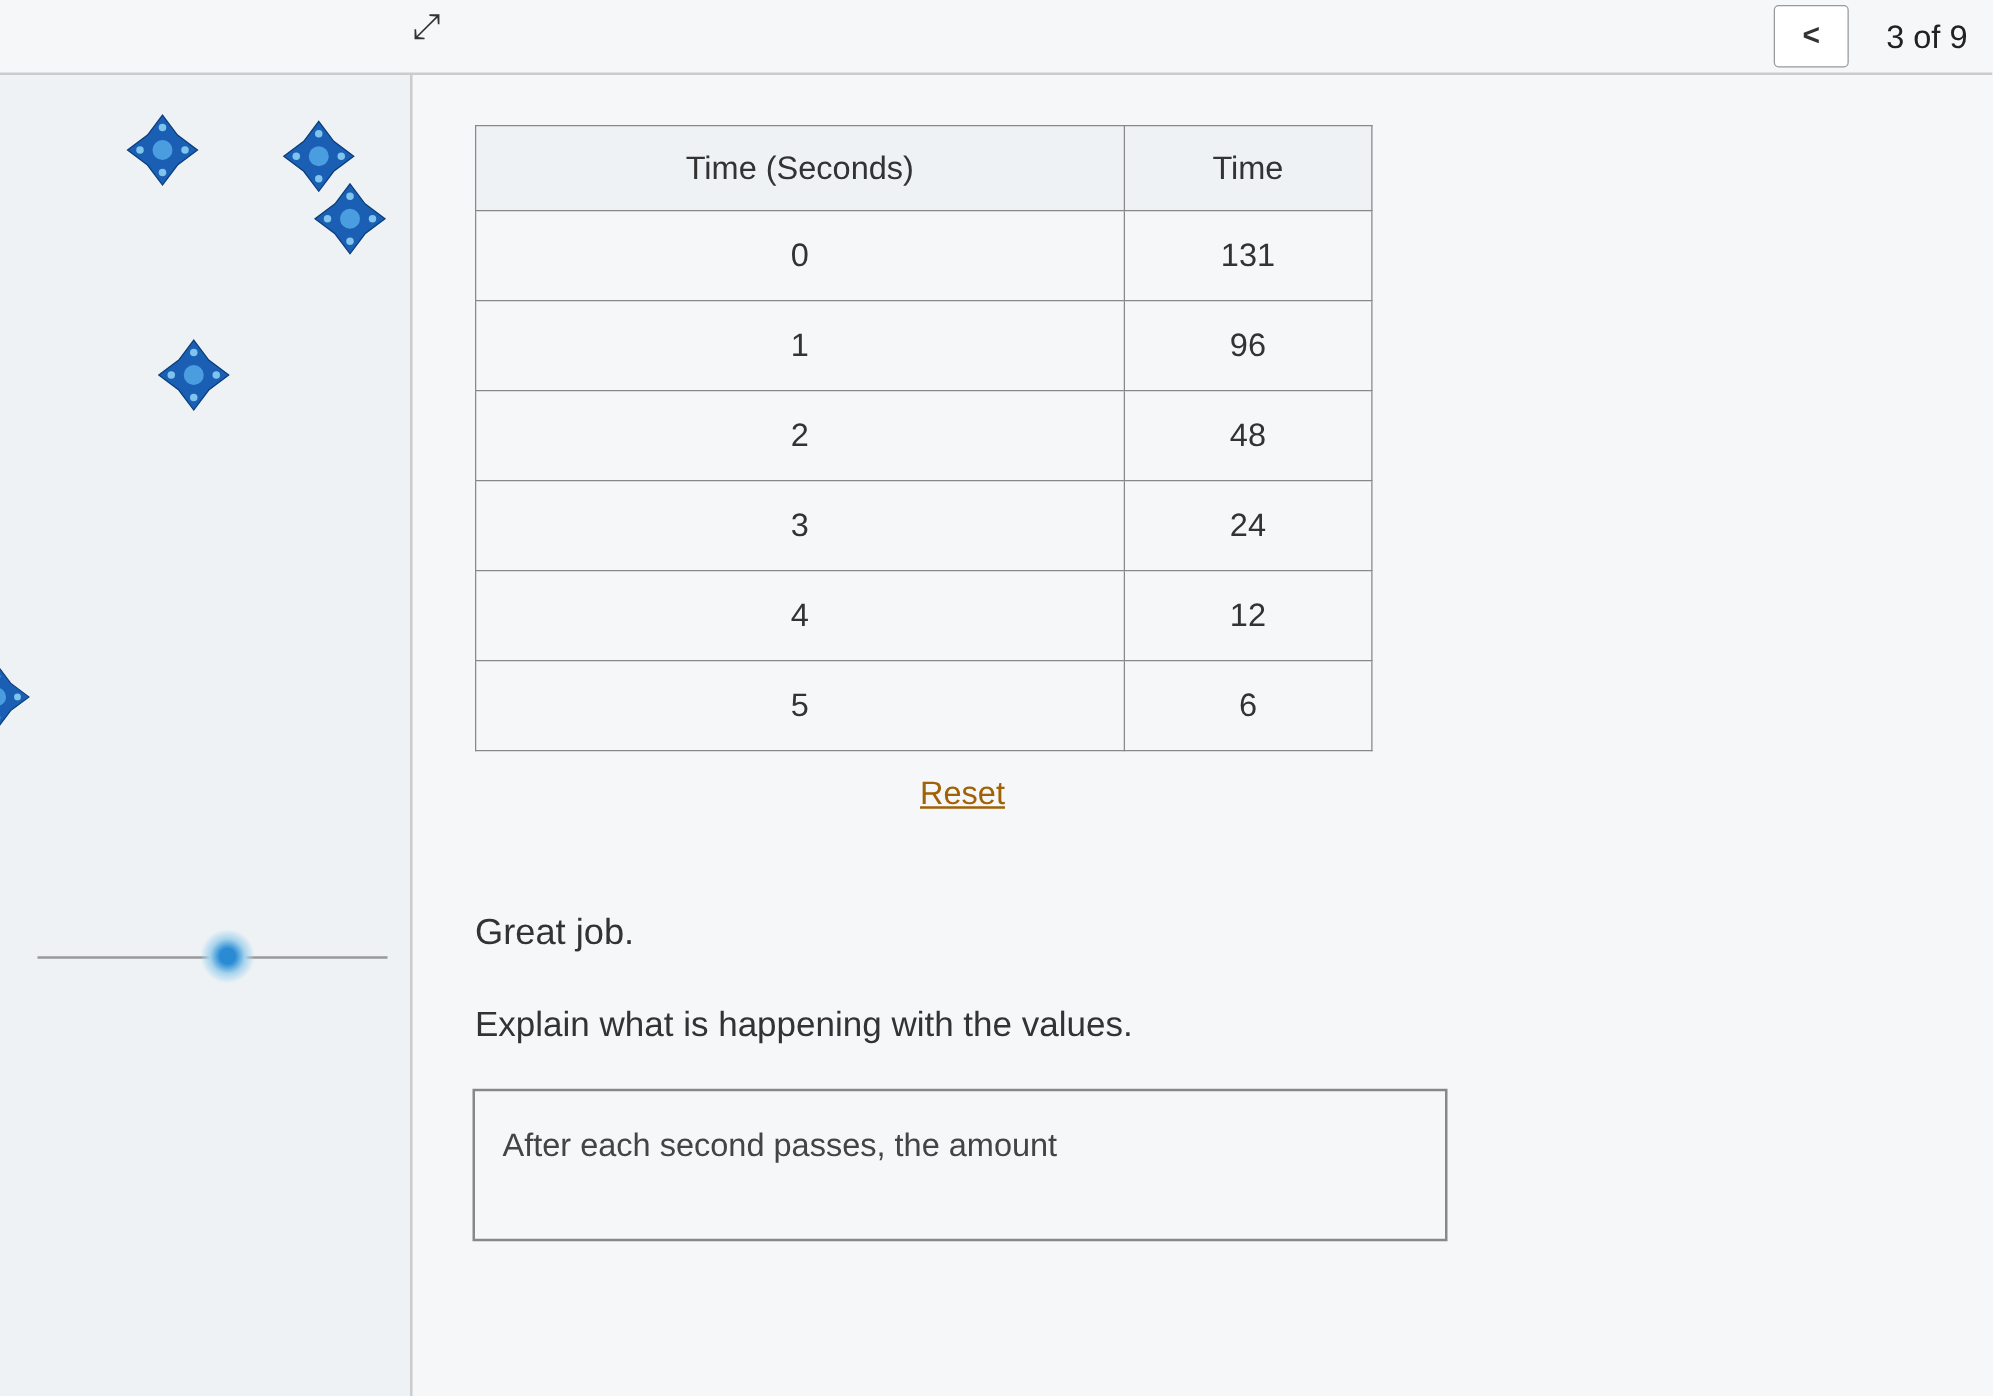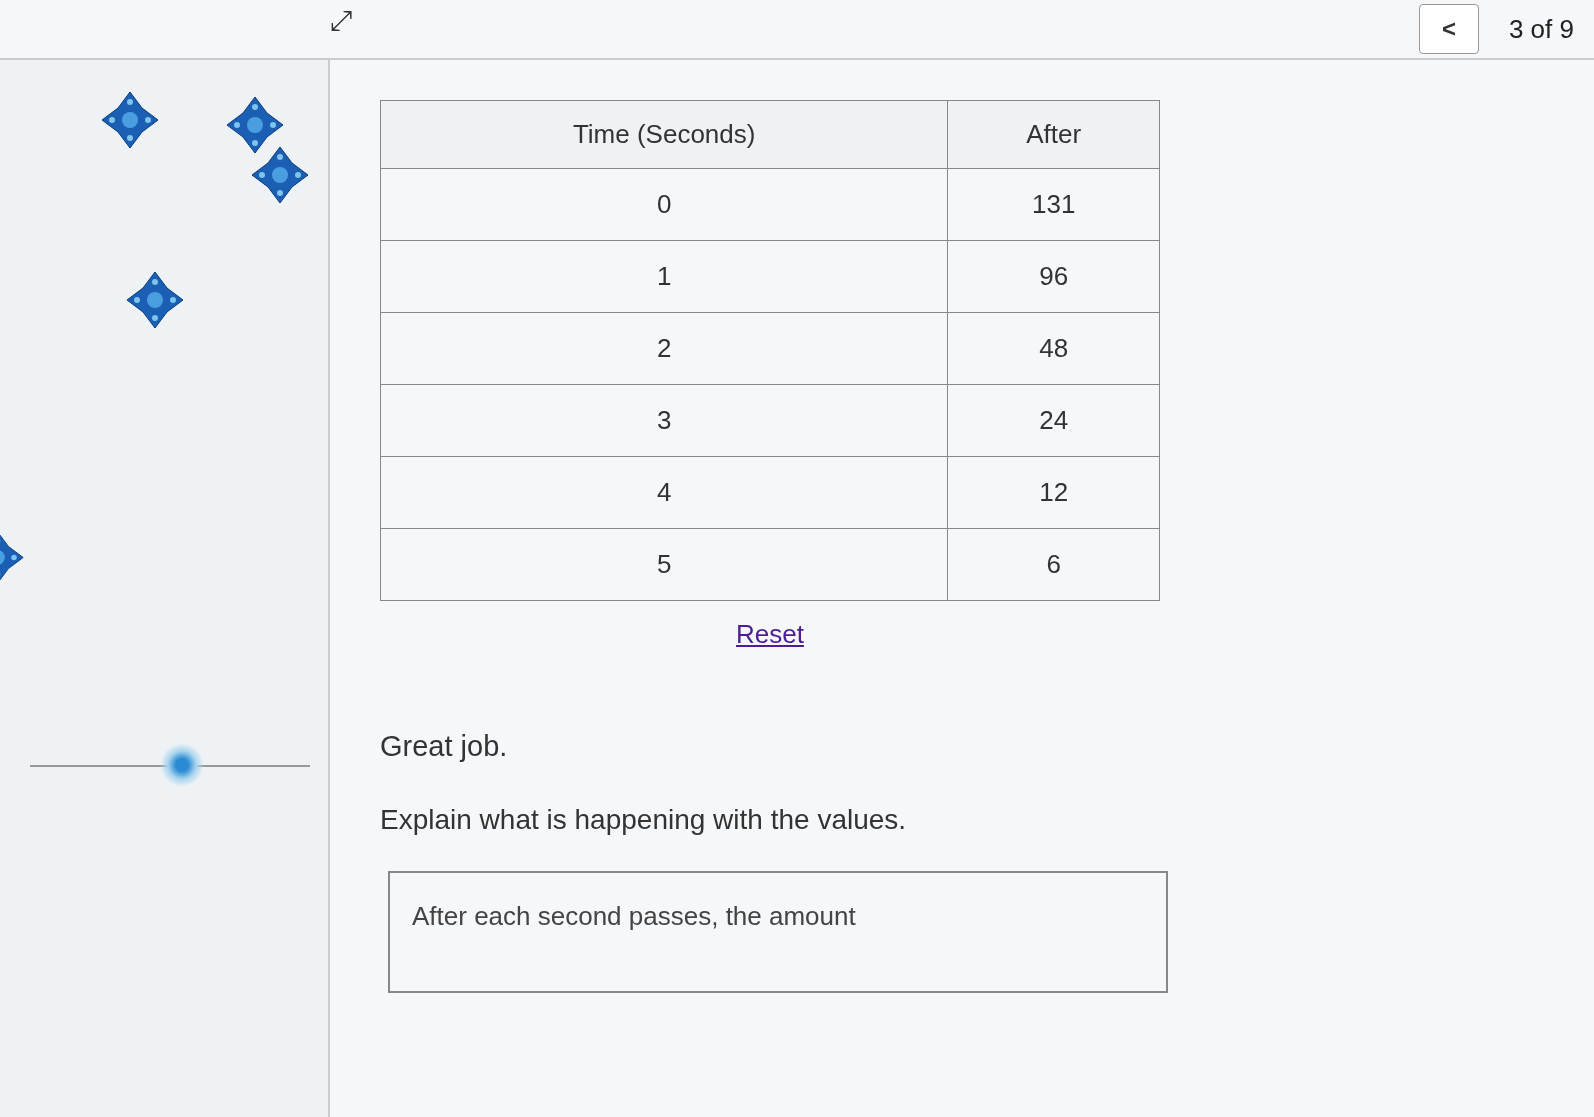--- a/index.html
+++ b/index.html
@@ -109,21 +109,21 @@
       height: 2px;
       background: #999;
     }
     .right-panel {
       flex: 1;
       padding: 40px 40px 40px 40px;
       position: relative;
     }
     .data-table {
       border-collapse: collapse;
-      width: 780px;
+      width: 718px;
       margin-left: 10px;
       border-radius: 23px;
     }
     .data-table th {
       border: 1px solid #888;
       padding: 18px 10px;
       text-align: center;
       font-size: 26px;
       font-weight: normal;
       color: #333;
@@ -137,39 +137,39 @@
       color: #333;
       height: 72px;
     }
     .reset-link {
       display: block;
       text-align: center;
       width: 780px;
       margin-left: 10px;
       margin-top: 18px;
       font-size: 26px;
-      color: #4c1d95;
+      color: #a16207;
       text-decoration: underline;
       cursor: pointer;
     }
     .feedback-text {
       margin-top: 80px;
       margin-left: 10px;
       font-size: 29px;
       color: #333;
     }
     .prompt-text {
       margin-top: 41px;
       margin-left: 10px;
       font-size: 28px;
       color: #333;
     }
     .response-box {
       margin-top: 35px;
-      margin-left: 18px;
+      margin-left: 8px;
       width: 780px;
       border: 2px solid #888;
       padding: 28px 22px;
       font-size: 26px;
       color: #444;
       font-family: Arial, sans-serif;
       resize: none;
       background: transparent;
       min-height: 55px;
     }
@@ -241,21 +241,21 @@
     </div>
     <div class="slider-line"></div>
     <div class="seed-indicator"></div>
   </div>
 
   <div class="right-panel">
     <table class="data-table">
       <thead>
         <tr>
           <th>Time (Seconds)</th>
-          <th>After</th>
+          <th>Time</th>
         </tr>
       </thead>
       <tbody>
         <tr>
           <td>0</td>
           <td>131</td>
         </tr>
         <tr>
           <td>1</td>
           <td>96</td>

